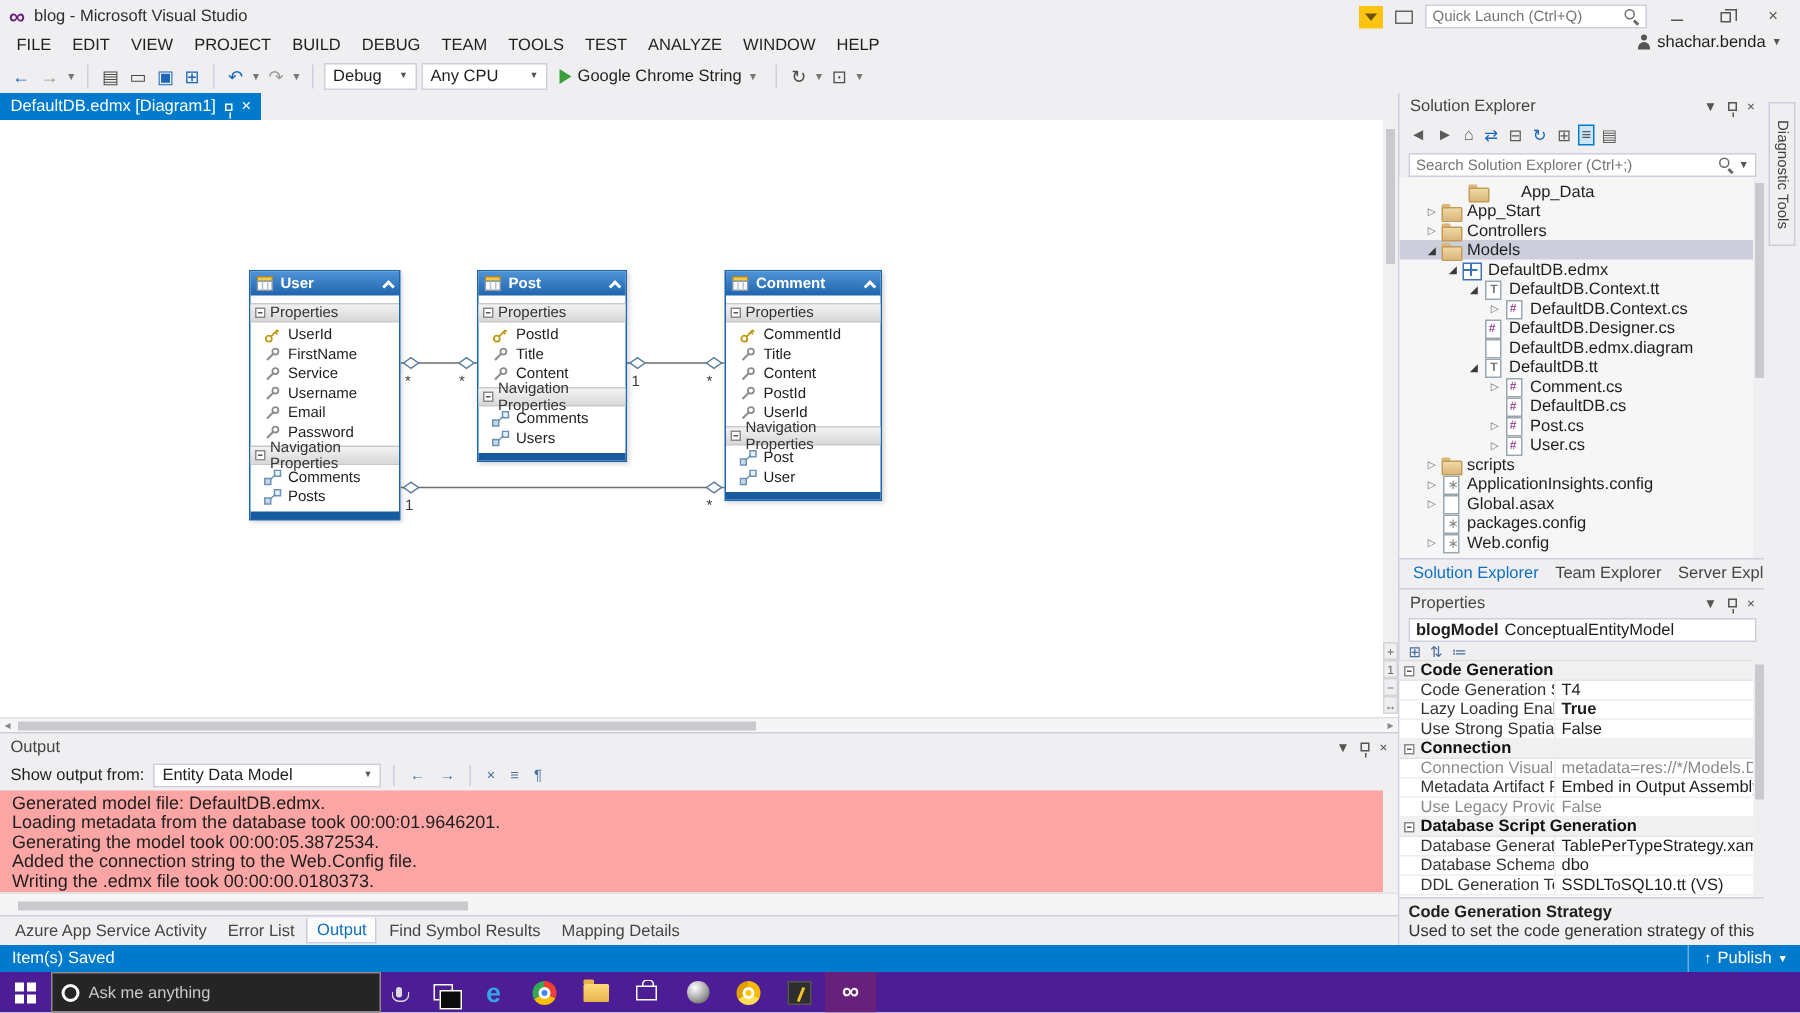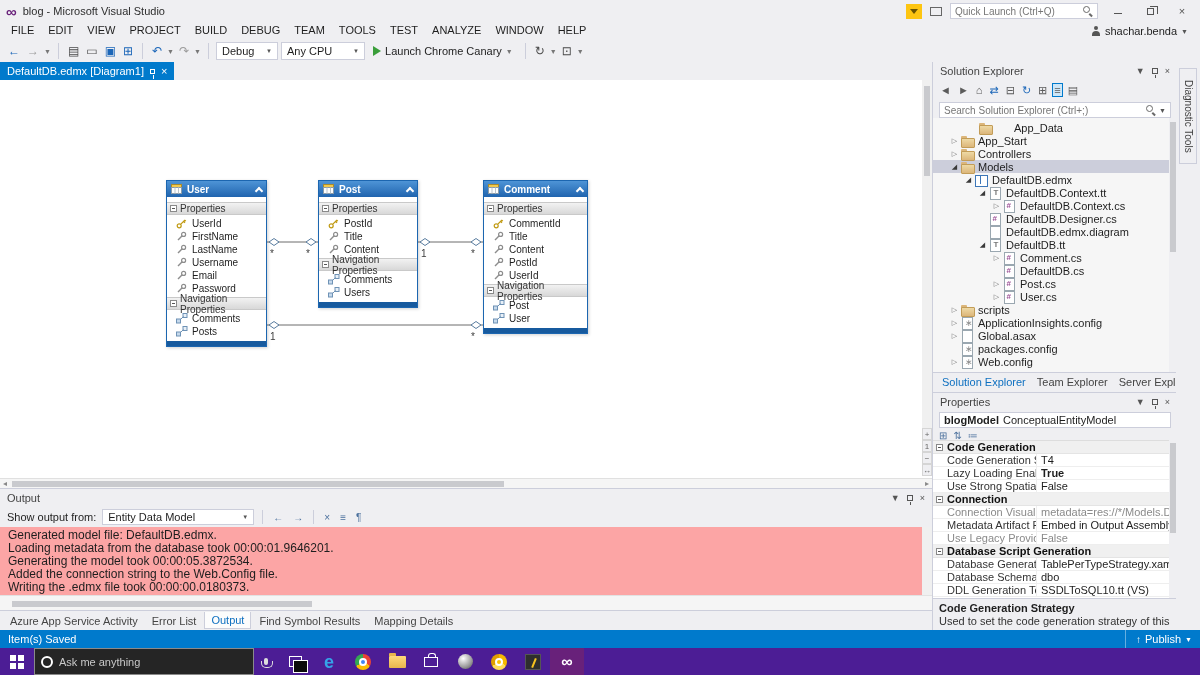--- a/index.html
+++ b/index.html
@@ -19,21 +19,21 @@
   .ql-text{color:#767676;font-size:10px;white-space:nowrap;overflow:hidden;flex:1}
   .mag{width:10px;height:10px;position:relative;display:inline-block;flex:none}
   .mag::before{content:"";position:absolute;left:0;top:0;width:5px;height:5px;border:1.5px solid #6a6a6a;border-radius:50%}
   .mag::after{content:"";position:absolute;left:7px;top:7px;width:4px;height:1.5px;background:#6a6a6a;transform:rotate(45deg);transform-origin:0 0}
   .wbtn{width:24px;height:18px;display:flex;align-items:center;justify-content:center;color:#555;font-size:11px}
   .min-glyph{width:8px;height:1px;background:#555;margin-top:5px}
   .restore-glyph{width:7px;height:7px;border:1px solid #555;position:relative}
   .restore-glyph::before{content:"";position:absolute;left:2px;top:-3px;width:7px;height:7px;border-top:1px solid #555;border-right:1px solid #555}
 
   
-  .menubar{position:absolute;left:0;top:22px;width:1200px;height:18px;display:flex;align-items:center;justify-content:space-between;padding:0 4px}
+  .menubar{position:absolute;left:0;top:22px;width:1200px;height:18px;display:flex;align-items:flex-start;justify-content:space-between;padding:0 4px}
   .menu-items{display:flex;height:18px}
   .menu-item{padding:2px 7px;font-size:11px;color:#1e1e1e;white-space:nowrap}
   .menu-right{display:flex;align-items:center;gap:4px;margin-right:8px;color:#1e1e1e}
   .person-icon{width:10px;height:10px;position:relative}
   .person-icon::before{content:"";position:absolute;left:3px;top:0;width:4px;height:4px;border-radius:50%;background:#555}
   .person-icon::after{content:"";position:absolute;left:1px;top:5px;width:8px;height:5px;border-radius:4px 4px 0 0;background:#555}
   .dd-arrow{font-size:7px;color:#555}
 
   
   .toolbar{position:absolute;left:0;top:40px;width:1200px;height:22px;display:flex;align-items:center;padding:0 6px;gap:3px}
@@ -260,21 +260,21 @@
     <div class="combo" style="width:62px">
       <span>Debug</span>
       <span class="combo-arrow">▼</span>
     </div>
     <div class="combo" style="width:84px">
       <span>Any CPU</span>
       <span class="combo-arrow">▼</span>
     </div>
     <div class="run-btn">
       <span class="play"></span>
-      <span>Launch Chrome Canary</span>
+      <span>Google Chrome String</span>
       <span class="tsmall">▼</span>
     </div>
     <span class="tsep"></span>
     <span class="tglyph dark">↻</span>
     <span class="tsmall">▼</span>
     <span class="tglyph dark">⊡</span>
     <span class="tsmall">▼</span>
   </div>
 
   <div class="tabstrip">
@@ -346,21 +346,21 @@
               </span>
               <span class="row-label">FirstName</span>
             </div>
             <div class="entity-row">
               <span class="picon">
                 <svg width="11" height="11" viewBox="0 0 11 11">
                   <path d="M2 9 L6.2 4.8" stroke="#8D8D8D" stroke-width="1.4"></path>
                   <circle cx="7.6" cy="3.4" r="2" fill="none" stroke="#8D8D8D" stroke-width="1.2"></circle>
                 </svg>
               </span>
-              <span class="row-label">LastName</span>
+              <span class="row-label">Service</span>
             </div>
             <div class="entity-row">
               <span class="picon">
                 <svg width="11" height="11" viewBox="0 0 11 11">
                   <path d="M2 9 L6.2 4.8" stroke="#8D8D8D" stroke-width="1.4"></path>
                   <circle cx="7.6" cy="3.4" r="2" fill="none" stroke="#8D8D8D" stroke-width="1.2"></circle>
                 </svg>
               </span>
               <span class="row-label">Username</span>
             </div>

